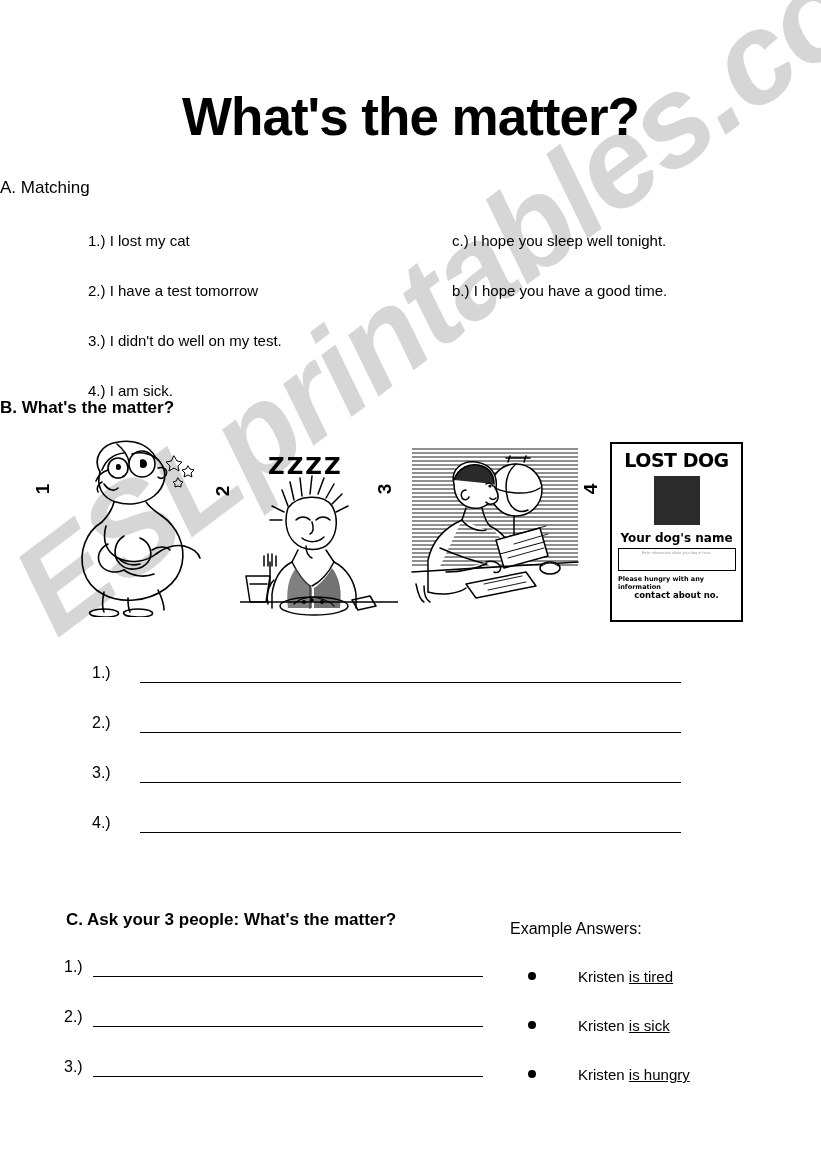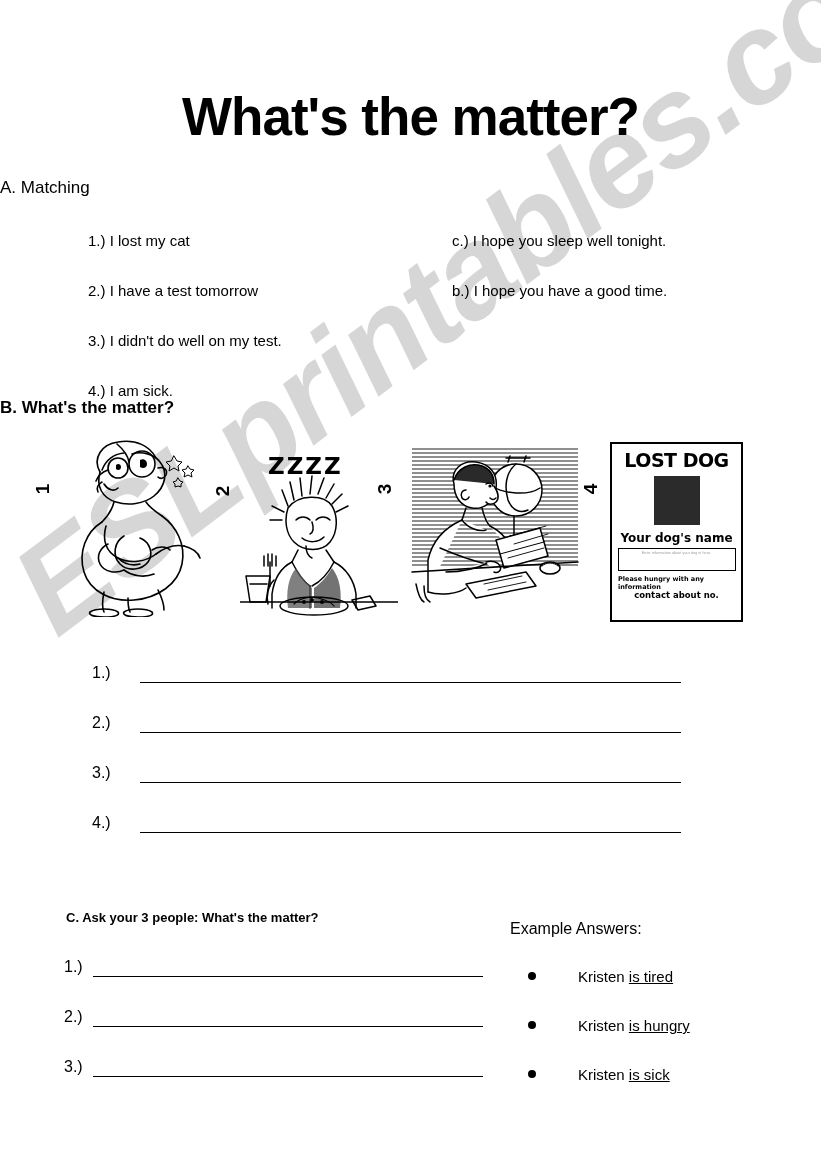--- a/index.html
+++ b/index.html
@@ -211,21 +211,21 @@
     top: 18px;
     width: 541px;
     border-bottom: 1px solid #000;
   }
 
   
   .sec-c-head {
     position: absolute;
     left: 66px;
     top: 910px;
-    font-size: 13px;
+    font-size: 17px;
     font-weight: bold;
     z-index: 2;
     text-align: center;
   }
   .clines {
     position: absolute;
     left: 64px;
     top: 958px;
     width: 420px;
     z-index: 2;
@@ -556,26 +556,26 @@
   <div class="examples">
     <div class="examples-head">Example Answers:</div>
 
     <div class="example-item">
       <span class="example-bullet"></span>
       <span>Kristen </span><span class="example-underline">is tired</span>
     </div>
 
     <div class="example-item">
       <span class="example-bullet"></span>
-      <span>Kristen </span><span class="example-underline">is hungry</span>
+      <span>Kristen </span><span class="example-underline">is sick</span>
     </div>
 
     <div class="example-item">
       <span class="example-bullet"></span>
-      <span>Kristen </span><span class="example-underline">is sick</span>
+      <span>Kristen </span><span class="example-underline">is hungry</span>
     </div>
   </div>
 
   <div id="watermark">
     <div class="wm-text">ESLprintables.com</div>
   </div>
 
 </div>
 
 </body></html>

